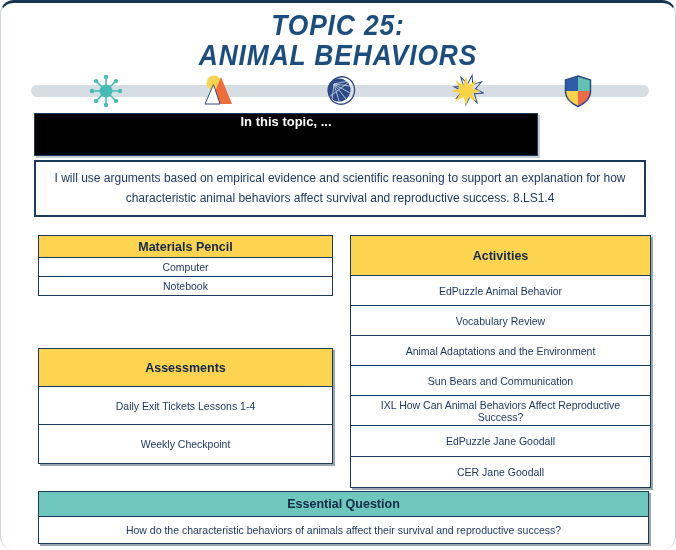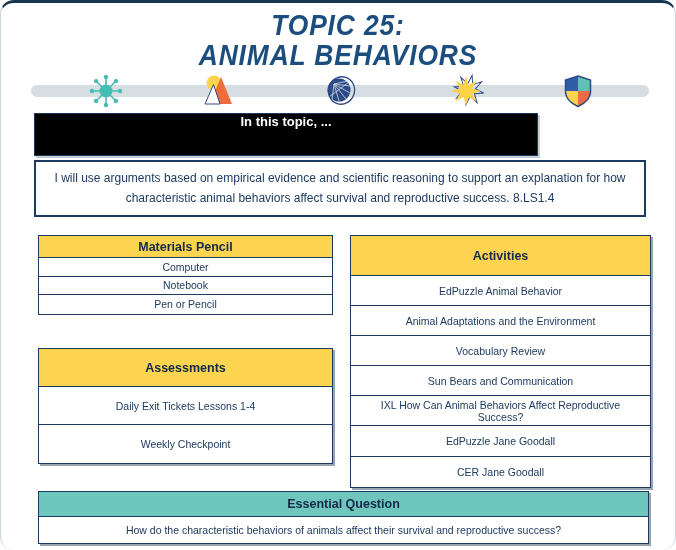--- a/index.html
+++ b/index.html
@@ -149,40 +149,39 @@
   <div class="objective">
     <span>I will use arguments based on empirical evidence and scientific reasoning to support an explanation for how characteristic animal behaviors affect survival and reproductive success. 8.LS1.4</span>
   </div>
 
   <div class="tbl materials">
     <div class="hd">Materials Pencil</div>
     <div>
 
     <div class="row">Computer</div>
         <div class="row">Notebook</div>
-        <div class="row">Pen or Pencil</div>
       </div>
   </div>
 
   <div class="tbl assessments">
     <div class="hd">Assessments</div>
     <div>
 
     <div class="row">Daily Exit Tickets Lessons 1-4</div>
         <div class="row">Weekly Checkpoint</div>
       </div>
   </div>
 
   <div class="tbl activities">
     <div class="hd">Activities</div>
     <div>
 
     <div class="row">EdPuzzle Animal Behavior</div>
+        <div class="row">Vocabulary Review</div>
         <div class="row">Animal Adaptations and the Environment</div>
-        <div class="row">Vocabulary Review</div>
         <div class="row">Sun Bears and Communication</div>
         <div class="row">IXL How Can Animal Behaviors Affect Reproductive Success?</div>
         <div class="row">EdPuzzle Jane Goodall</div>
         <div class="row">CER Jane Goodall</div>
       </div>
   </div>
 
   <div class="tbl eq">
     <div class="hd">Essential Question</div>
     <div class="row">How do the characteristic behaviors of animals affect their survival and reproductive success?</div>

